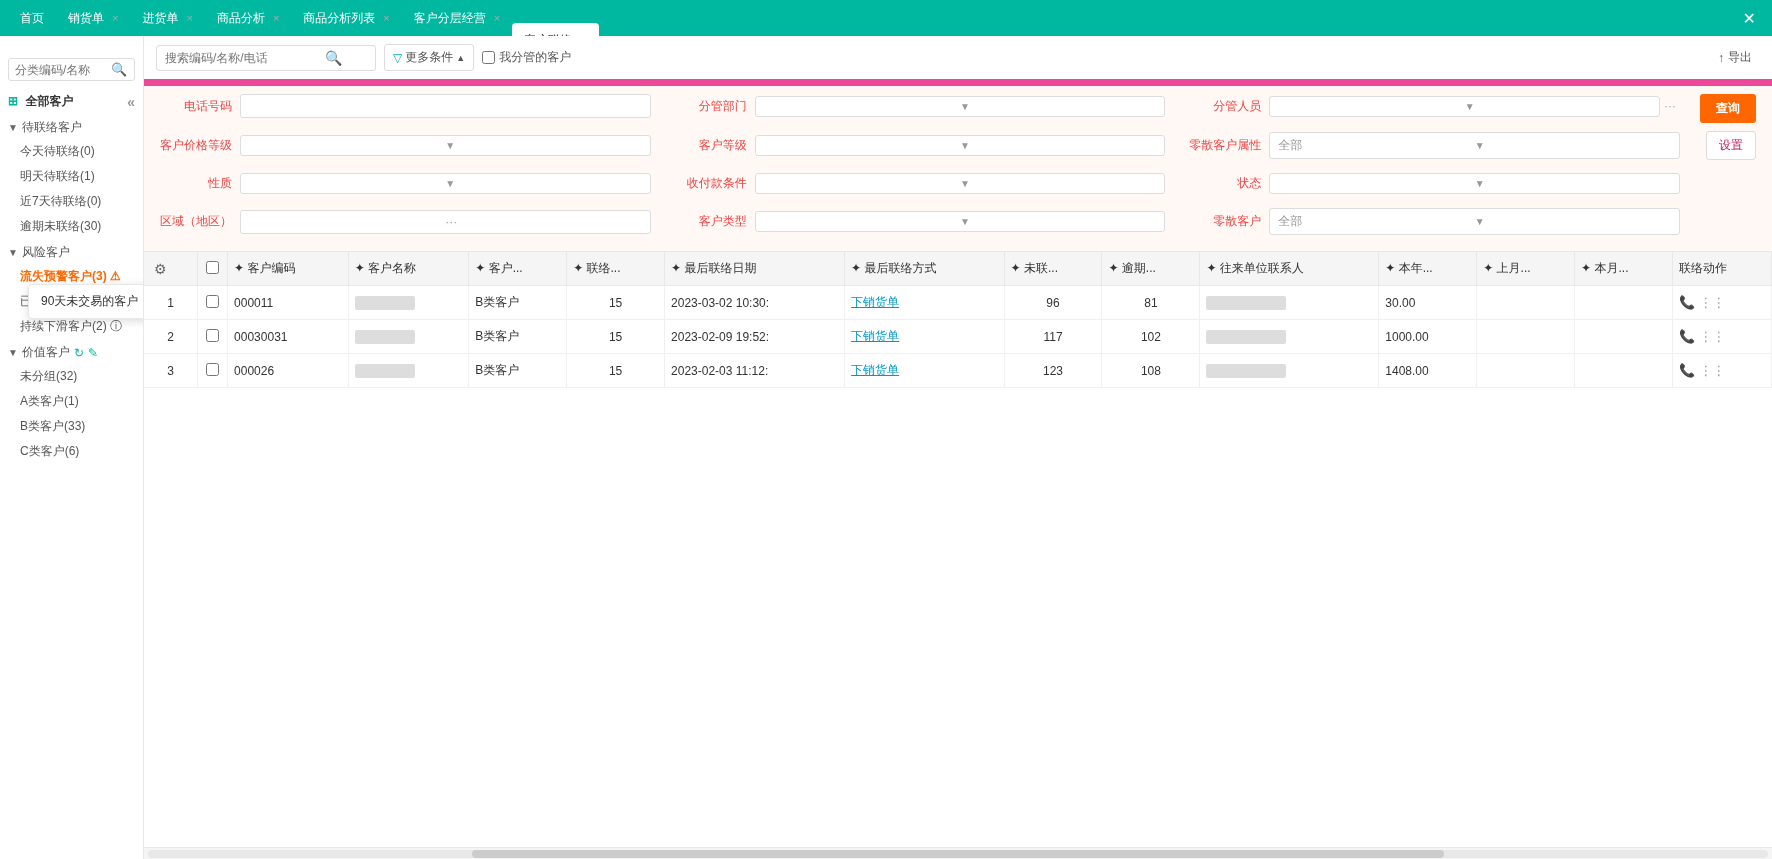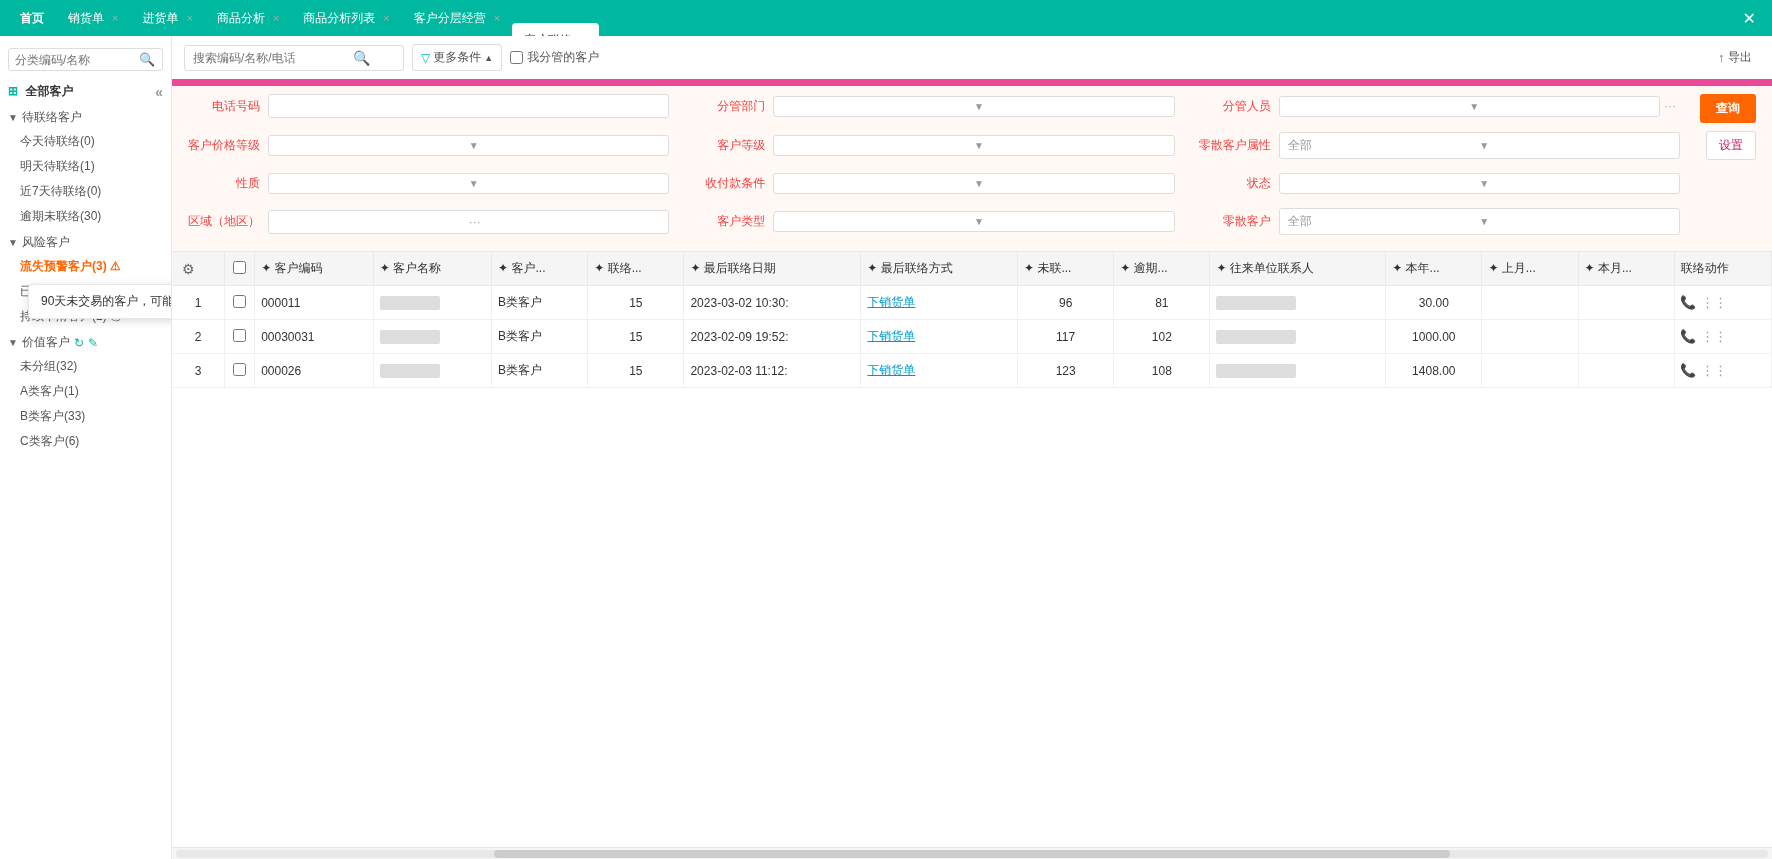--- a/index.html
+++ b/index.html
@@ -18,21 +18,21 @@
       display: flex;
       align-items: center;
       padding: 0 12px;
       height: 36px;
       cursor: pointer;
       color: white;
       font-size: 13px;
       gap: 4px;
       white-space: nowrap;
     }
-    .nav-tab.home { font-weight: bold; }
+    .nav-tab.home { font-weight: normal; }
     .nav-tab.active {
       background: white;
       color: #333;
       border-radius: 4px 4px 0 0;
       margin-top: 45px;
     }
     .nav-tab .close-x {
       font-size: 11px;
       color: #aaa;
       cursor: pointer;
@@ -48,24 +48,24 @@
     }
 
     
     .main-container {
       display: flex;
       height: calc(859px - 36px);
     }
 
     
     .sidebar {
-      width: 172px;
+      width: 144px;
       background: white;
       border-right: 1px solid #e8e8e8;
-      padding: 8px 0;
+      padding: 18px 0;
       overflow-y: auto;
       flex-shrink: 0;
     }
     .sidebar-search {
       display: flex;
       align-items: center;
       margin: 4px 8px 8px;
       border: 1px solid #ddd;
       border-radius: 3px;
       padding: 3px 6px;
@@ -302,21 +302,21 @@
     }
     thead th.sortable { cursor: pointer; }
     tbody tr { border-bottom: 1px solid #f0f0f0; }
     tbody td {
       padding: 8px 6px;
       color: #333;
       border-right: 1px solid #f0f0f0;
       white-space: nowrap;
     }
     tbody td.number-cell { text-align: center; }
-    tbody td.right-cell { text-align: center; }
+    tbody td.right-cell { text-align: left; }
 
     .gear-btn { color: #666; cursor: pointer; font-size: 14px; padding: 0 4px; }
     .checkbox-cell { width: 30px; text-align: center; }
 
     .action-icons { display: flex; gap: 4px; align-items: center; }
     .action-icon { color: #999; cursor: pointer; font-size: 13px; }
 
     
     .blurred-text {
       display: inline-block;

